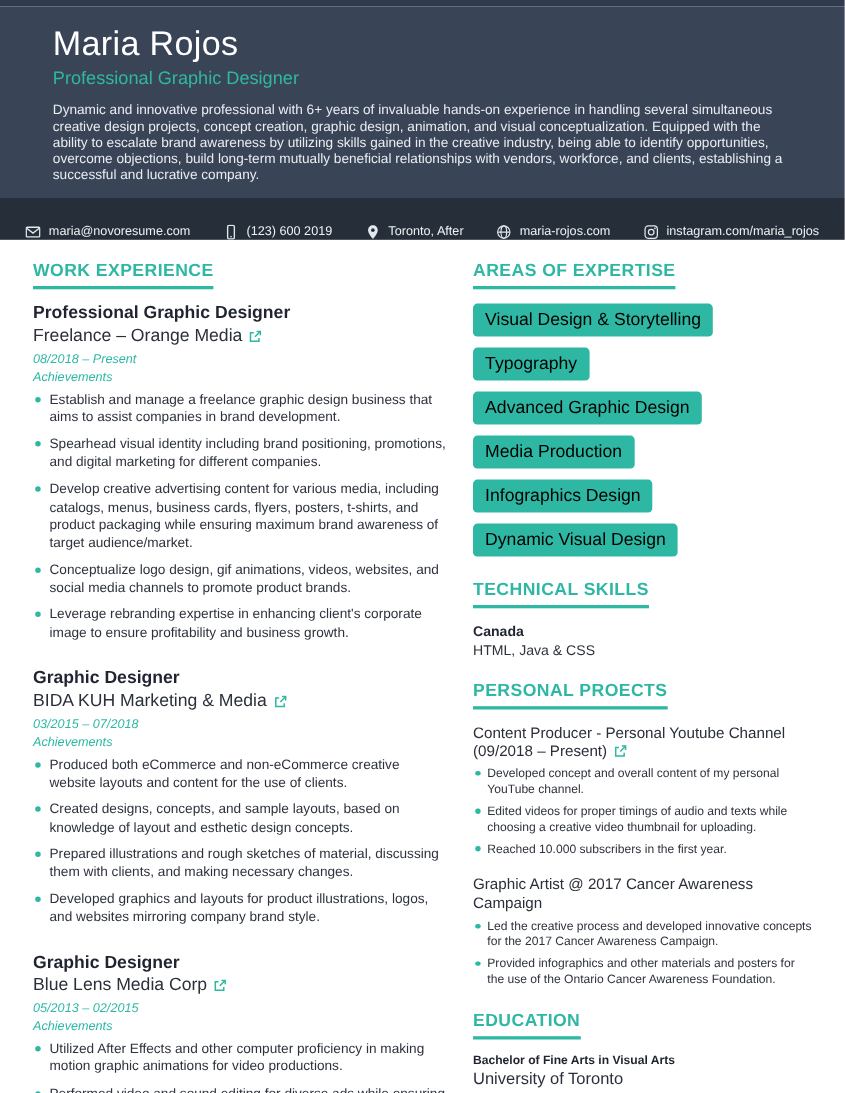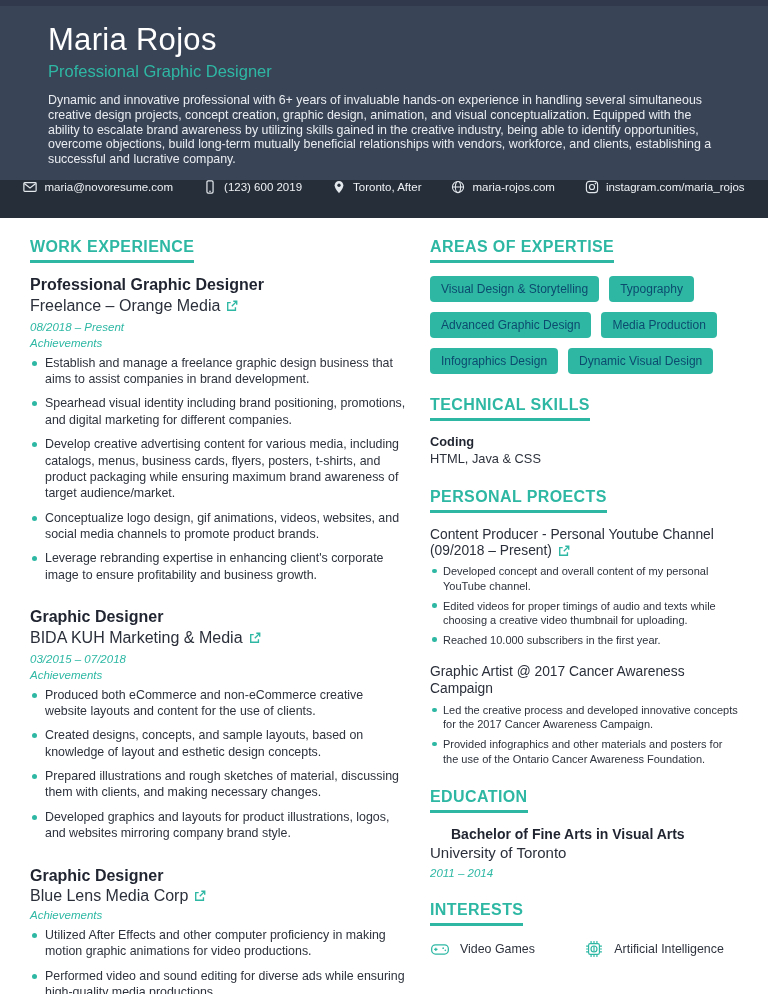--- a/index.html
+++ b/index.html
@@ -10,21 +10,21 @@
     color:#2d323c;
     overflow:hidden;
   }
   .top-strip { height:6px; background:#313a4c; }
   .header { background:var(--header_bg); padding:18px 48px 13px; }
   .name { color:#ffffff; font-size:31px; font-weight:normal; line-height:1.06; letter-spacing:0.3px; }
   .role { color:var(--accent); font-size:16.5px; margin-top:5px; }
   .summary { color:#e9edf1; font-size:12.4px; line-height:1.2; margin-top:12px; max-width:712px; }
   .contact-bar {
     background:var(--contact_bg); height:38px;
-    display:flex; align-items:flex-start; justify-content:center; gap:30px;
+    display:flex; align-items:flex-end; justify-content:center; gap:30px;
   }
   .contact-item { display:flex; align-items:center; gap:7px; color:#eef1f4; font-size:11.5px; cursor:pointer; }
   .cicon { display:inline-flex; color:#e3e8ec; }
   .cicon svg { width:14px; height:14px; display:block; }
 
   .main { display:flex; gap:22px; padding:20px 30px 0; }
   .col-left { width:378px; flex:0 0 378px; }
   .col-right { flex:1; min-width:0; }
 
   .section-heading {
@@ -45,31 +45,31 @@
   .bullets { list-style:none; margin-top:6px; }
   .bullets li { position:relative; padding-left:15px; font-size:12.4px; line-height:1.32; color:#2d323c; margin-bottom:8px; }
   .bullets li::before {
     content:""; position:absolute; left:2px; top:6px; width:5px; height:5px;
     border-radius:50%; background:var(--accent);
   }
   .bullets.small li { font-size:11px; line-height:1.28; margin-bottom:6px; padding-left:13px; }
   .bullets.small li::before { top:4.5px; width:4.5px; height:4.5px; }
 
   .tags { display:flex; flex-wrap:wrap; gap:10px; }
-  .tag { background:var(--accent); color:#0c4a6e; font-size:12px; padding:6px 11px; border-radius:4px; white-space:nowrap; }
+  .tag { background:var(--accent); color:#000000; font-size:16px; padding:6px 11px; border-radius:4px; white-space:nowrap; }
 
   .skill-group { margin-bottom:13px; }
   .skill-name { font-size:12.8px; font-weight:bold; color:#1f2430; }
   .skill-items { font-size:12.8px; color:#2d323c; margin-top:2px; }
 
   .project { margin-bottom:16px; }
   .project-title { font-size:13.8px; color:#2a2f3a; line-height:1.25; }
   .project-subtitle { font-size:13.8px; color:#2a2f3a; display:flex; align-items:center; gap:6px; }
 
-  .edu-degree { font-size:14px; font-weight:bold; color:#1f2430;margin-left:21px; }
+  .edu-degree { font-size:11px; font-weight:bold; color:#1f2430; }
   .edu-school { font-size:15px; color:#2a2f3a; margin-top:2px; }
 
   .interests-grid { display:grid; grid-template-columns:1fr 1.05fr; row-gap:16px; column-gap:8px; }
   .interest { display:flex; align-items:center; gap:10px; font-size:12.4px; color:#2d323c; }
   .interest .iicon { display:inline-flex; color:var(--accent); }
   .interest .iicon svg { width:20px; height:20px; display:block; }
 </style>
 </head>
 <body>
 
@@ -187,20 +187,21 @@
         <div class="job-company">
           <span>Blue Lens Media Corp</span>
           <span class="ext-link">
             <svg viewBox="0 0 14 14" fill="none" stroke="currentColor" stroke-width="1.6">
                 <path d="M11 8.5V12H2V3h3.5"></path>
                 <path d="M6.8 7.2L12.4 1.6"></path>
                 <path d="M8.5 1.5h4v4"></path>
               </svg>
           </span>
         </div>
+        <div class="job-dates">05/2013 – 02/2015</div>
         <div class="achievements-label">Achievements</div>
         <ul class="bullets">
           <li>Utilized After Effects and other computer proficiency in making motion graphic animations for video productions.</li>
           <li>Performed video and sound editing for diverse ads while ensuring high-quality media productions.</li>
 
         </ul>
       </article>
 
       
     </section>
@@ -215,21 +216,21 @@
           <span class="tag">Advanced Graphic Design</span>
           <span class="tag">Media Production</span>
           <span class="tag">Infographics Design</span>
           <span class="tag">Dynamic Visual Design</span>
         </div>
       </div>
 
       <div class="section">
         <h2 class="section-heading">TECHNICAL SKILLS</h2>
         <div class="skill-group">
-          <div class="skill-name">Coding</div>
+          <div class="skill-name">Canada</div>
           <div class="skill-items">HTML, Java &amp; CSS</div>
         </div>
       </div>
 
       <div class="section">
         <h2 class="section-heading">PERSONAL PROECTS</h2>
 
         <div class="project">
           <div class="project-title">Content Producer - Personal Youtube Channel</div>
           <div class="project-subtitle">

